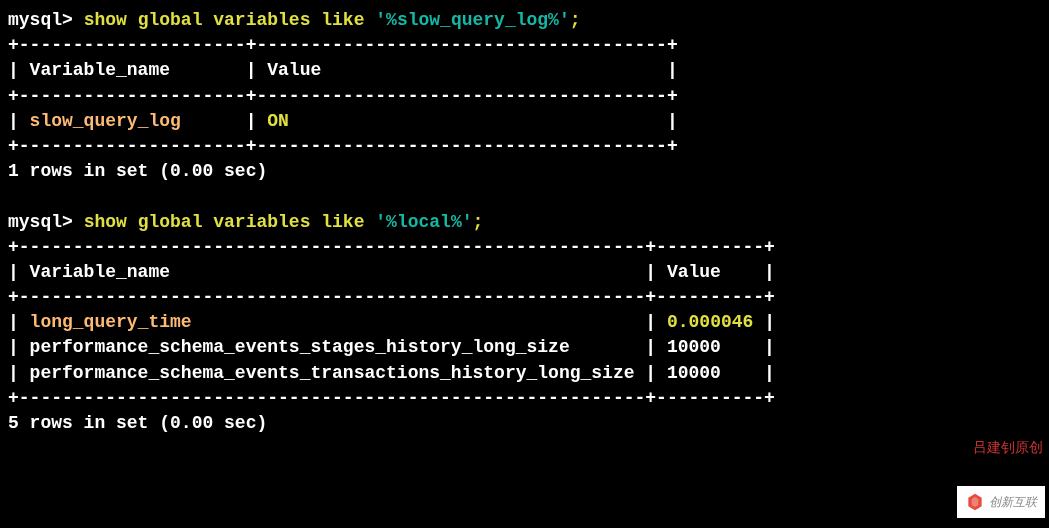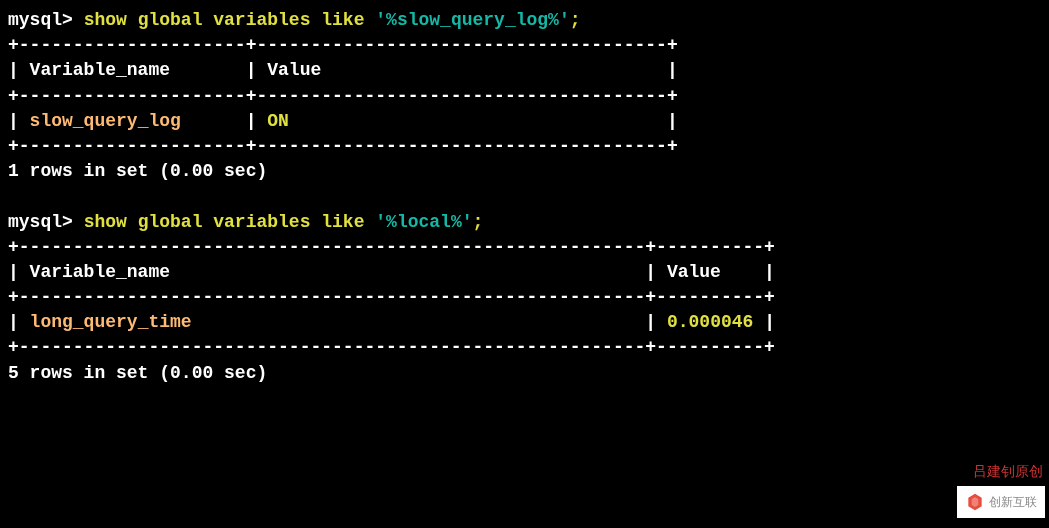--- a/index.html
+++ b/index.html
@@ -20,41 +20,42 @@
     .line {
       white-space: pre;
     }
     .cmd { color: #e0e040; }
     .str { color: #14b8a6; }
     .highlight-var { color: #fdba74; }
     .highlight-val { color: #e0e040; }
     .watermark {
       position: absolute;
       right: 6px;
-      bottom: 48px;
+      bottom: 72px;
       color: #cc3333;
       font-family: sans-serif;
       font-size: 14px;
       font-weight: normal;
       text-align: left;
       line-height: 1.3;
     }
     .logo-badge {
       position: absolute;
       right: 4px;
       bottom: 10px;
       background: #ffffff;
       color: #888;
       font-family: sans-serif;
       font-size: 12px;
       padding: 6px 8px;
       display: flex;
       align-items: center;
       gap: 4px;
       font-weight: normal;
+      font-style: italic;
     }
     .logo-badge svg {
       width: 20px;
       height: 20px;
     }
   </style>
 </head>
 <body>
 
 <div class="line"><span>mysql&gt;</span> <span class="cmd"><span>show global variables like </span><span class="str">'%slow_query_log%'</span><span>;</span></span></div>
@@ -67,20 +68,22 @@
 <div class="line">+---------------------+--------------------------------------+</div>
 <div class="line">1 rows in set (0.00 sec)</div>
 <div class="line"> </div>
 
 <div class="line"><span>mysql&gt;</span> <span class="cmd"><span>show global variables like </span><span class="str">'%local%'</span><span>;</span></span></div>
 <div class="line">+----------------------------------------------------------+----------+</div>
 <div class="line">| Variable_name                                            | Value    |</div>
 <div class="line">+----------------------------------------------------------+----------+</div>
 <div id="q2-rows">
     <div class="line">| <span class="highlight-var">long_query_time</span>                                          | <span class="highlight-val">0.000046</span> |</div>
+    <div class="line">| performance_schema_events_stages_history_long_size       | 10000    |</div>
+    <div class="line">| performance_schema_events_transactions_history_long_size | 10000    |</div>
   </div>
 <div class="line">+----------------------------------------------------------+----------+</div>
 <div class="line">5 rows in set (0.00 sec)</div>
 
 <div class="watermark">
   <div>吕建钊原创</div>
 </div>
 
 <div class="logo-badge">
   <svg viewBox="0 0 24 24">

